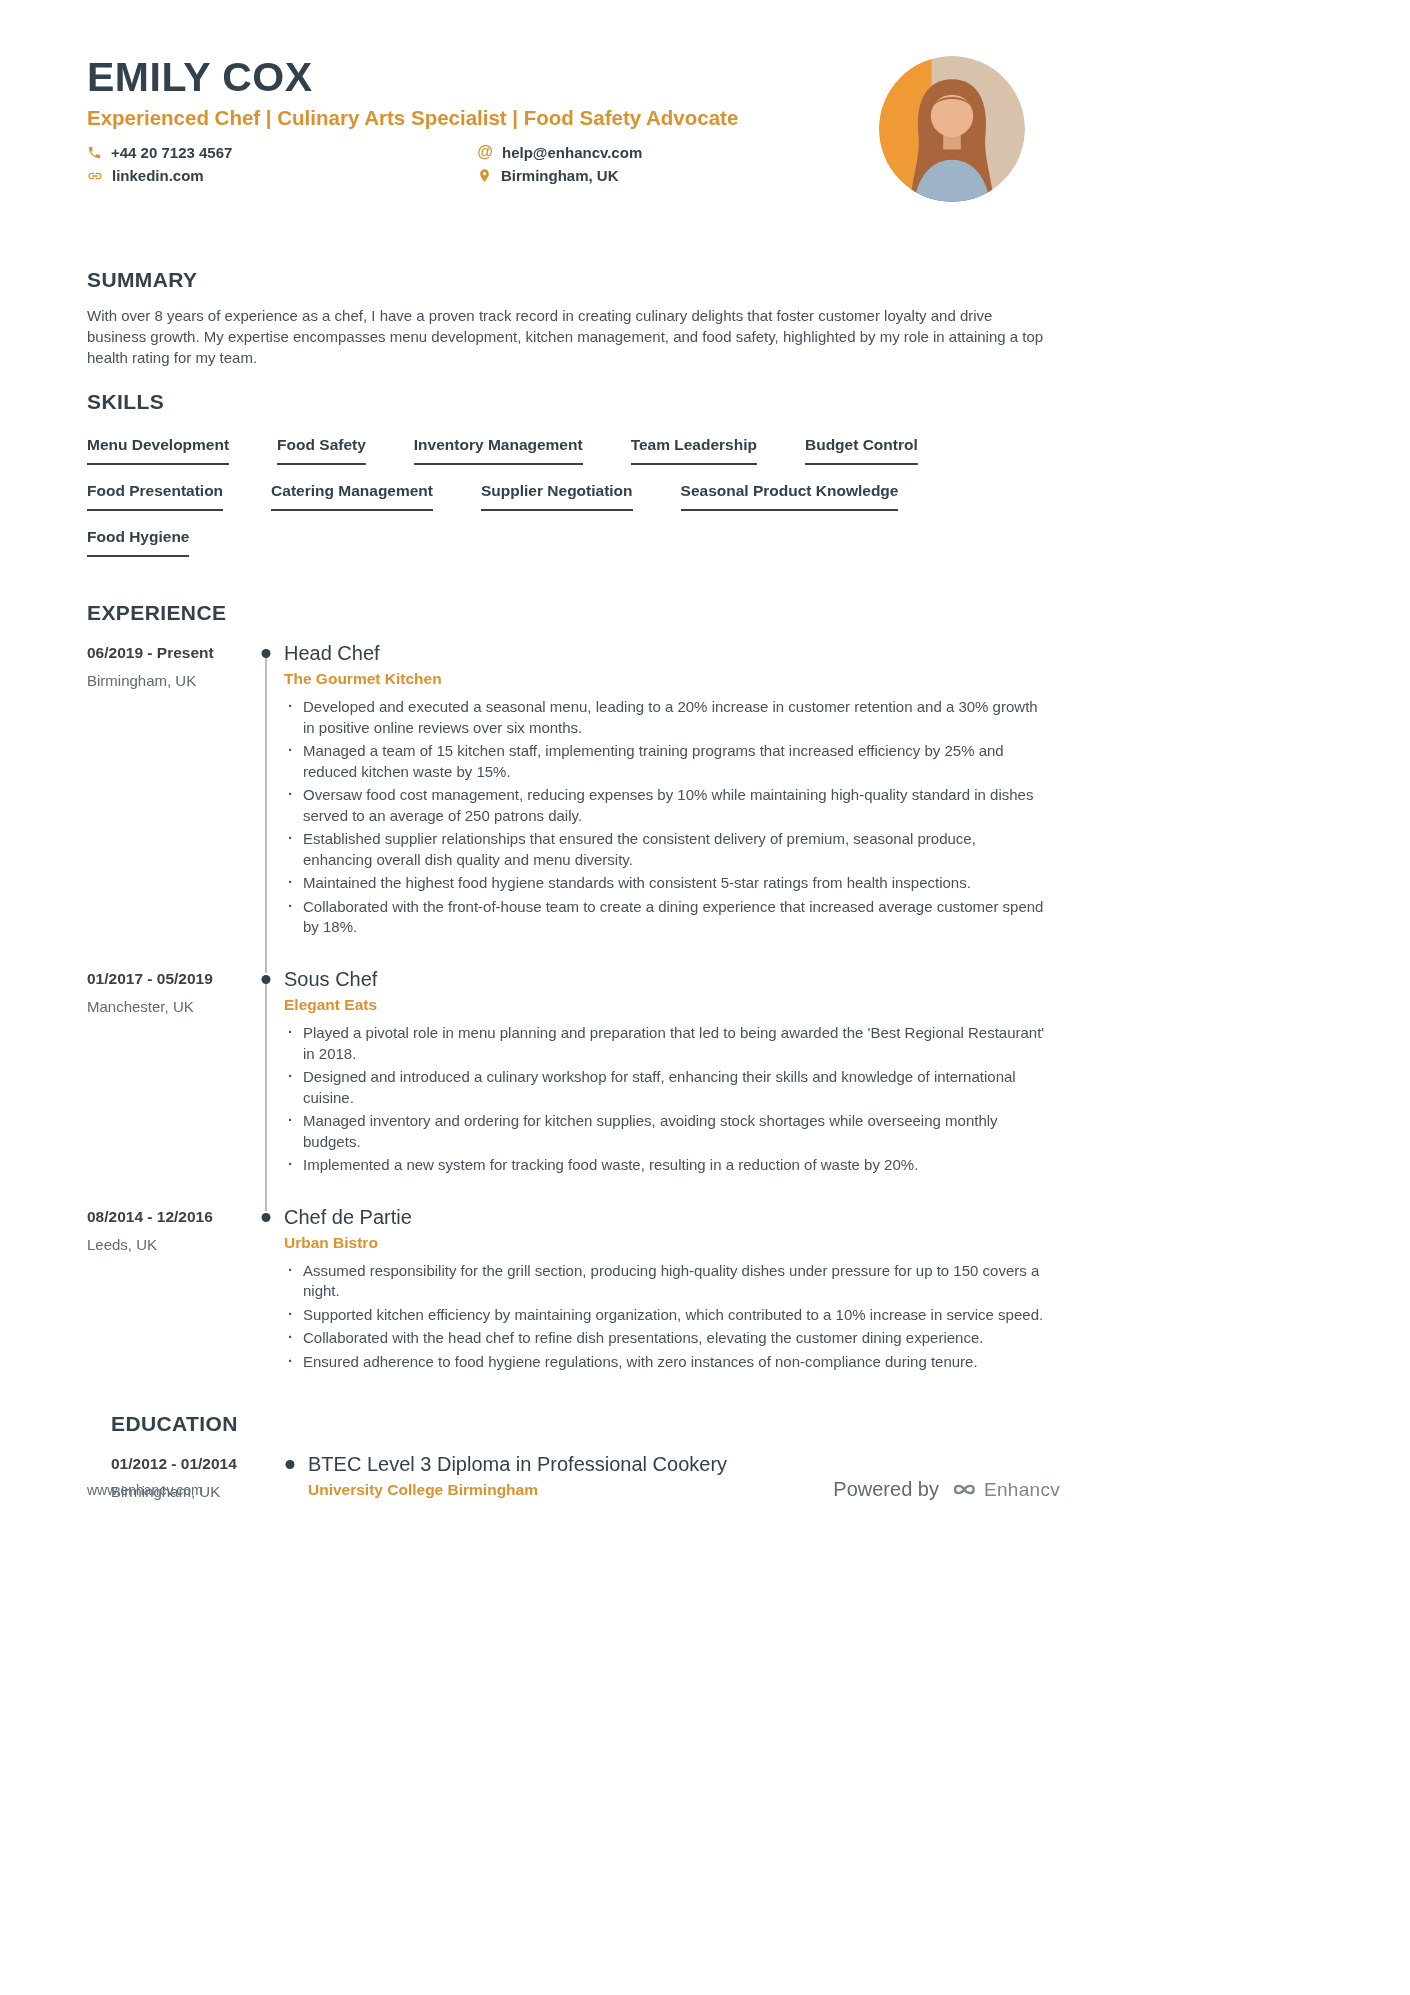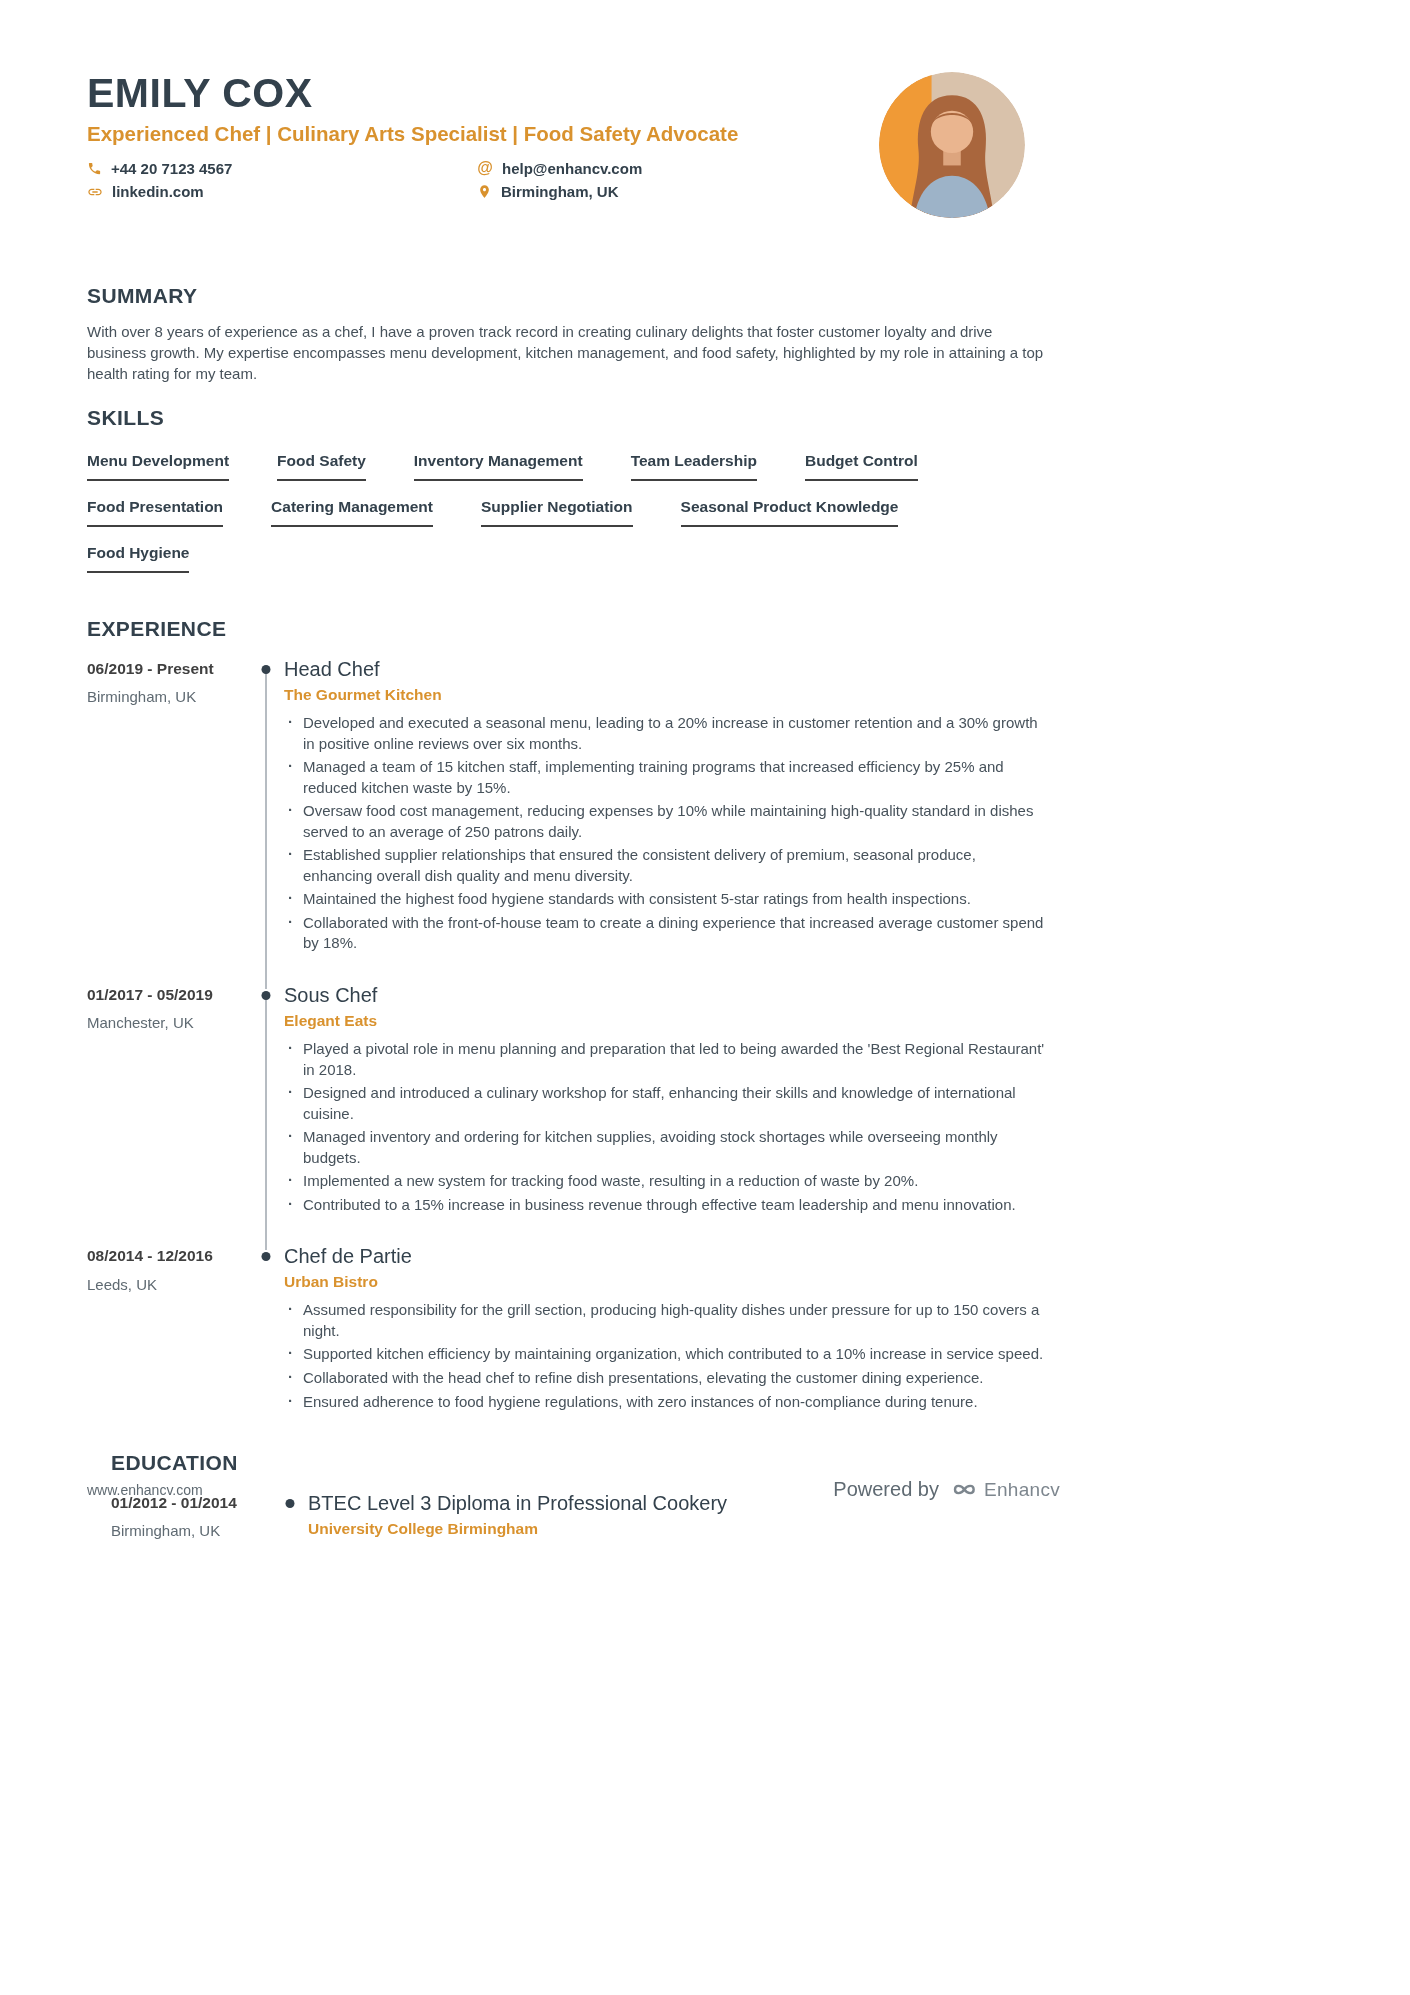--- a/index.html
+++ b/index.html
@@ -2,21 +2,21 @@
 <html><head>
 <meta charset="utf-8">
 <style>
   * { box-sizing: border-box; margin: 0; padding: 0; }
   html, body { background: #ffffff; }
   body {
     width: 1410px; height: 1995px; position: relative;
     font-family: "Liberation Sans", sans-serif;
     color: #47525b;
   }
-  .content { width: 960px; margin-left: 87px; padding-top: 72px; }
+  .content { width: 960px; margin-left: 87px; padding-top: 56px; }
 
   
   .header { position: relative; min-height: 160px; }
   .name {
     font-size: 41px; font-weight: 800; color: #33414c;
     letter-spacing: 0.5px; line-height: 1.05;
   }
   .headline { margin-top: 7px; font-size: 20.5px; font-weight: 700; color: #d9922e; }
   .contacts {
     margin-top: 13px; display: grid; grid-template-columns: 390px auto;
@@ -197,21 +197,20 @@
             <span class="dot"></span>
           </div>
         <div class="entry-body">
           <div class="job-title">Sous Chef</div>
           <div class="company">Elegant Eats</div>
           <ul class="bullets">
             <li>Played a pivotal role in menu planning and preparation that led to being awarded the 'Best Regional Restaurant' in 2018.</li>
             <li>Designed and introduced a culinary workshop for staff, enhancing their skills and knowledge of international cuisine.</li>
             <li>Managed inventory and ordering for kitchen supplies, avoiding stock shortages while overseeing monthly budgets.</li>
             <li>Implemented a new system for tracking food waste, resulting in a reduction of waste by 20%.</li>
-            <li>Contributed to a 15% increase in business revenue through effective team leadership and menu innovation.</li>
           </ul>
         </div>
       </div>
 
       <div class="entry">
         <div class="entry-meta">
           <div class="entry-dates">08/2014 - 12/2016</div>
           <div class="entry-location">Leeds, UK</div>
         </div>
         <div class="timeline">

